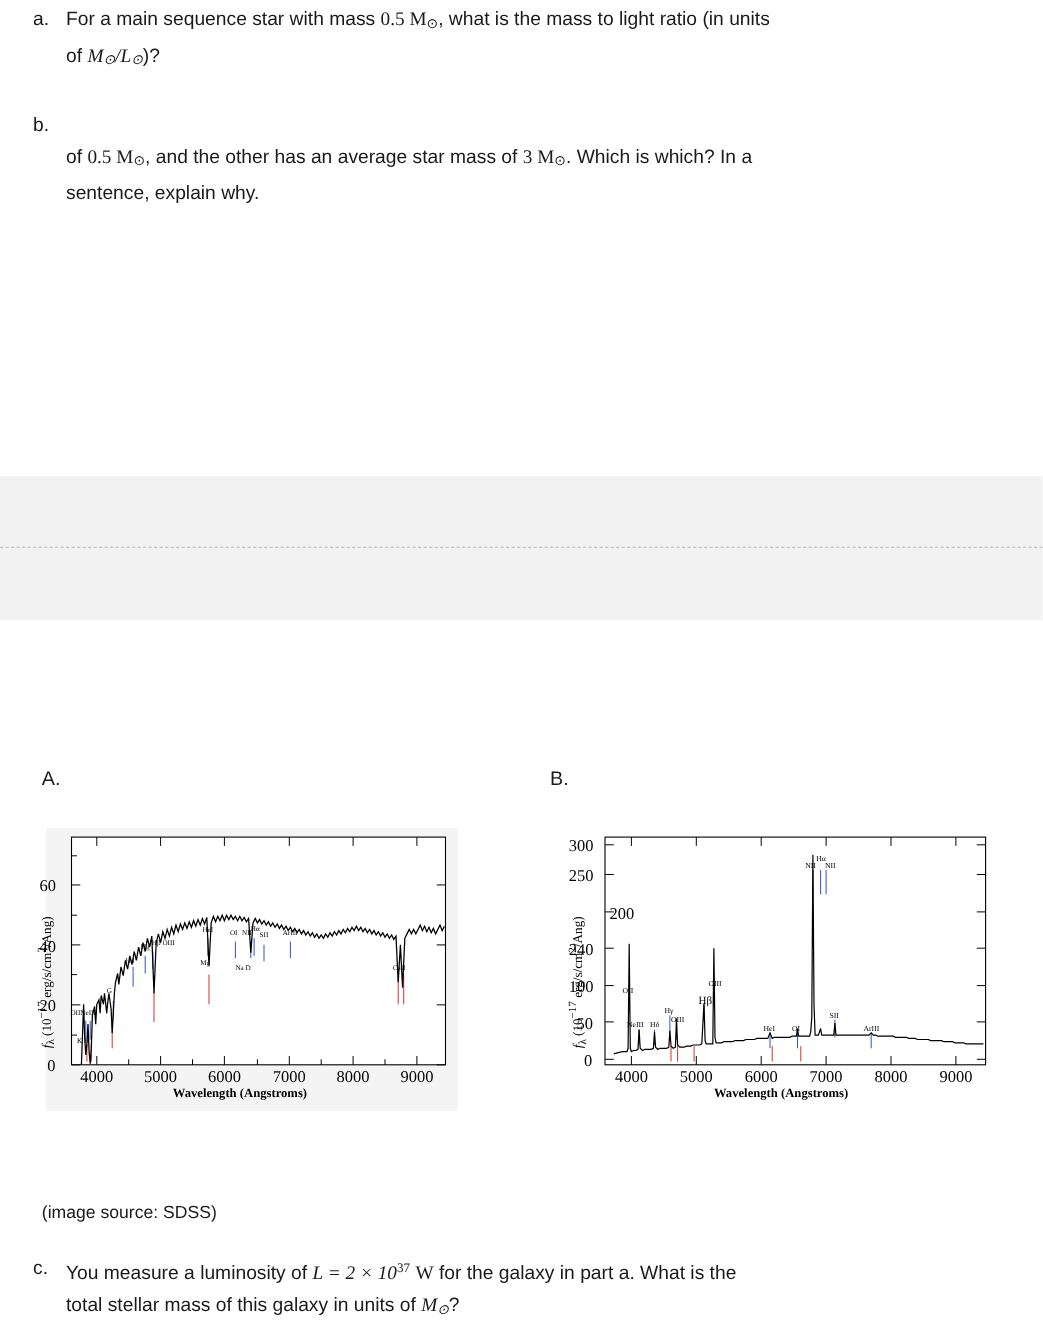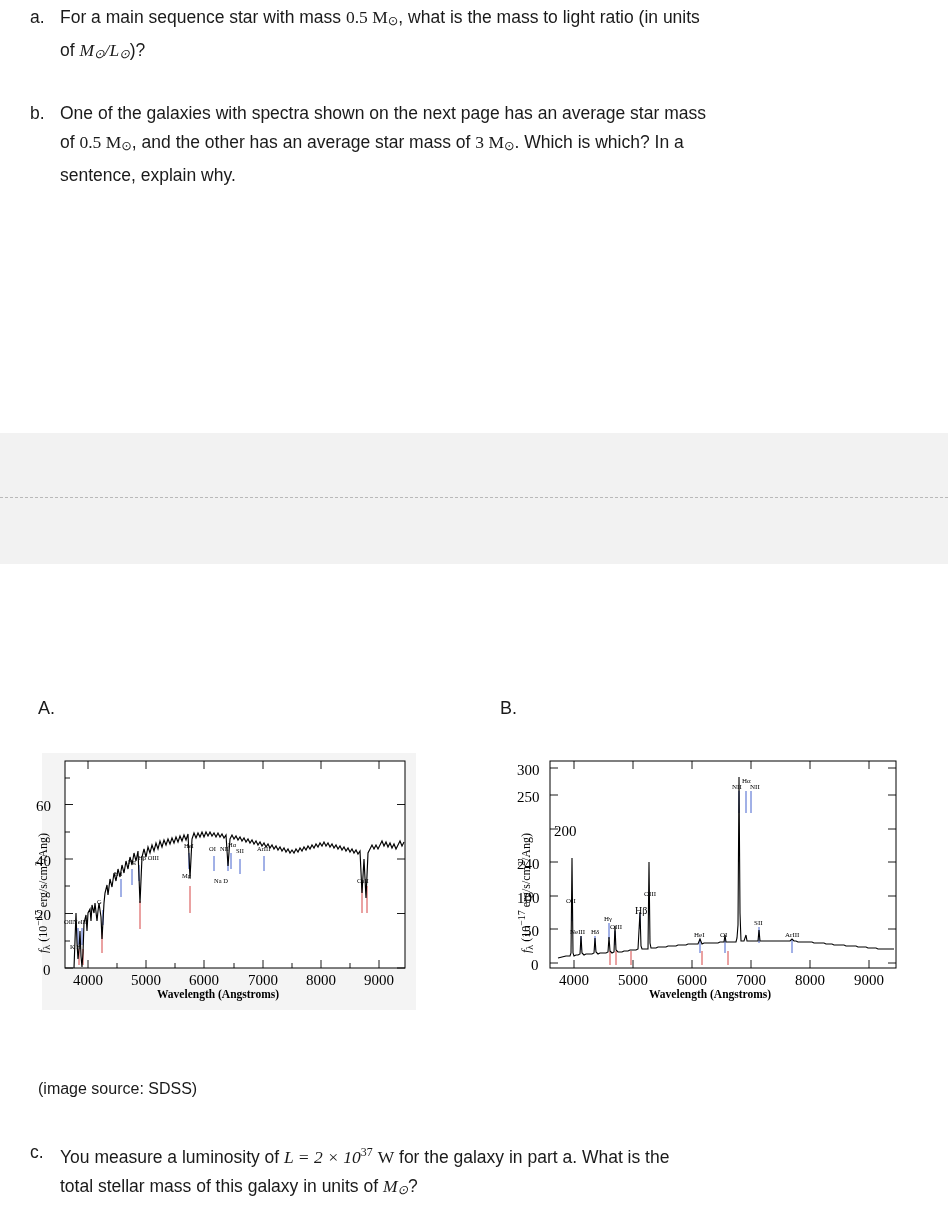--- a/index.html
+++ b/index.html
@@ -58,20 +58,21 @@
   .figbox {
     position: absolute;
     background: #ffffff;
   }
   .figbox.shaded { background: #f4f4f4; }
 
   .srcnote {
     position: absolute;
     font-size: 16px;
     color: #1a1a1a;
+    margin-top: 14px;
   }
   .ticklabel {
     position: absolute;
     font-family: "Liberation Serif", serif;
     font-size: 15px;
     color: #000;
     white-space: nowrap;
   }
   .linelabel {
     position: absolute;
@@ -107,21 +108,21 @@
     <div class="qmark">a.</div>
     <div class="qtext">
       <span>For a main sequence star with mass </span><span class="mathrm"><span>0.5 M</span><span class="sun">⊙</span></span><span>, what is the mass to light ratio (in units</span><br>
       <span>of </span><span class="mathit"><span>M</span><span class="sun">⊙</span><span>/L</span><span class="sun">⊙</span></span><span>)?</span>
     </div>
   </div>
 
   <div class="qitem" style="left:30px; top:99px; width:890px;">
     <div class="qmark">b.</div>
     <div class="qtext">
-      <span>One of the galaxies with spectra shown on the next page has an average star mass</span><br>
+      <br>
       <span>of </span><span class="mathrm"><span>0.5 M</span><span class="sun">⊙</span></span><span>, and the other has an average star mass of </span><span class="mathrm"><span>3 M</span><span class="sun">⊙</span></span><span>. Which is which? In a</span><br>
       <span>sentence, explain why.</span>
     </div>
   </div>
 
   <div class="grey-band" style="top:433px; height:131px;"></div>
   <div class="dashed-line" style="top:497px;"></div>
 
   <div class="panel-label" style="left:38px; top:698px;">A.</div>
   <div class="panel-label" style="left:500px; top:698px;">B.</div>

